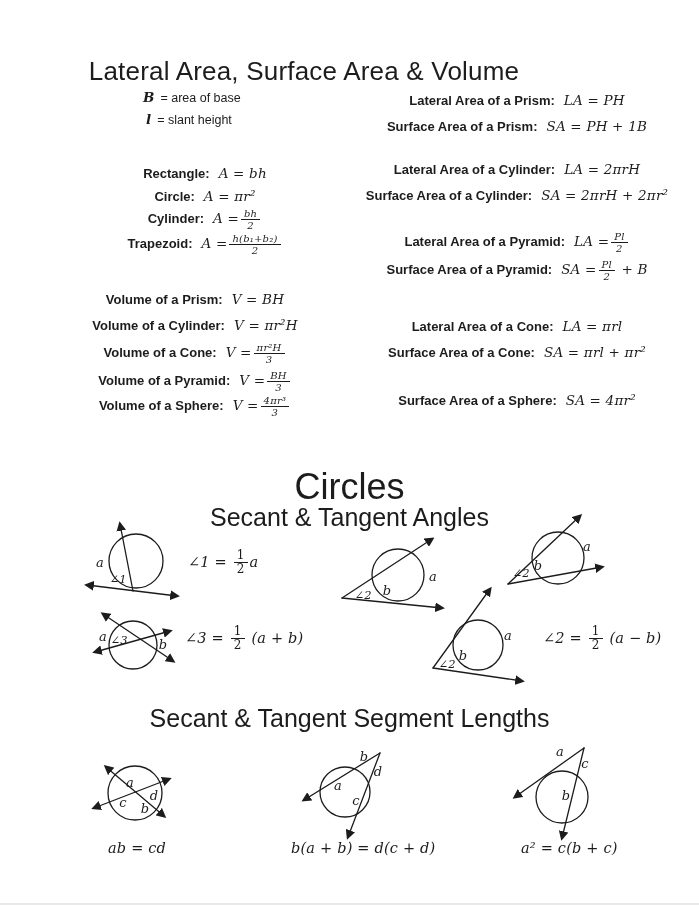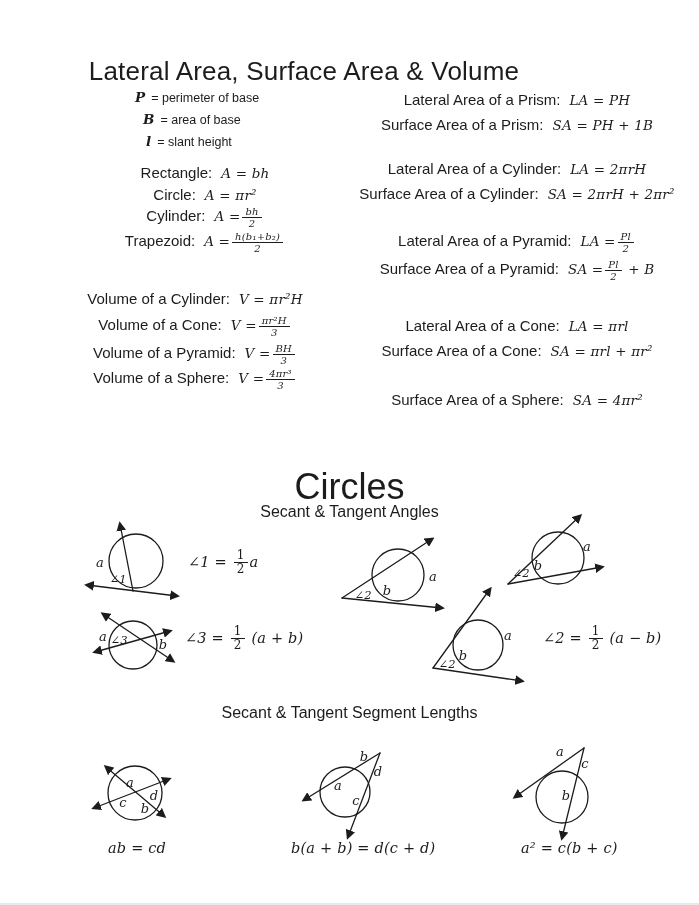--- a/index.html
+++ b/index.html
@@ -3,32 +3,32 @@
 <meta charset="utf-8">
 <style>
   html,body{margin:0;padding:0;background:#ffffff;}
   .page{position:relative;width:699px;height:905px;background:#ffffff;overflow:hidden;
         font-family:"Liberation Sans",sans-serif;color:#1c1c1c;}
   .abs{position:absolute;}
   .center{text-align:center;}
   
   .title{left:0;top:56px;width:608px;font-size:26px;letter-spacing:0.2px;}
   .circles-h{left:0;top:466px;width:699px;font-size:36px;}
-  .sub-h{left:0;width:699px;font-size:16px;}
+  .sub-h{left:0;width:699px;font-size:25px;}
   
   .defs{left:135px;top:88px;}
   .defrow{height:21px;margin-bottom:1px;white-space:nowrap;}
   .defrow.d1{margin-left:8px;}
   .defrow.d2{margin-left:11px;}
   .sym{font-family:"DejaVu Serif",serif;font-style:italic;font-weight:bold;font-size:13.5px;margin-right:6px;}
   .desc{font-size:12.5px;}
   
   .fcol{width:330px;text-align:center;}
   .frow{white-space:nowrap;line-height:20px;}
-  .lbl{font-weight:normal;font-size:15px;margin-right:9px;}
+  .lbl{font-weight:bold;font-size:13px;margin-right:9px;}
   .math{font-family:"DejaVu Serif","DejaVu Sans",serif;font-style:italic;font-size:13.5px;letter-spacing:0.2px;}
   .frac{display:inline-block;vertical-align:middle;text-align:center;font-size:10px;line-height:1.1;margin:1px 2px;}
   .frac .num{display:block;border-bottom:1.2px solid #1c1c1c;padding:0 3px;}
   .frac .den{display:block;}
   .frac.up{font-style:normal;font-size:12px;}
   .mb5{margin-bottom:5px;} .mb4{margin-bottom:0;} .mb2{margin-bottom:2px;} .mb3{margin-bottom:3px;}
   
   .cformula{white-space:nowrap;}
   .cmath{font-family:"DejaVu Serif","DejaVu Sans",serif;font-style:italic;font-size:14.5px;letter-spacing:0.2px;}
   
@@ -40,23 +40,20 @@
   .page-edge{left:0;bottom:0;width:699px;height:2px;background:#e9e9e9;}
 </style>
 </head>
 <body>
 
 <div class="page">
 
   <div class="abs center title">Lateral Area, Surface Area &amp; Volume</div>
 
   <div class="abs defs">
-    <div class="defrow d0">
-      <span class="sym">P</span><span class="desc">= perimeter of base</span>
-    </div>
     <div class="defrow d1">
       <span class="sym">B</span><span class="desc">= area of base</span>
     </div>
     <div class="defrow d2">
       <span class="sym">l</span><span class="desc">= slant height</span>
     </div>
   </div>
 
   <div class="abs fcol" style="left:40px;top:163px;">
     <div class="frow mb2">
@@ -67,20 +64,23 @@
     </div>
     <div class="frow">
       <span class="lbl">Cylinder:</span><span class="math"><span>A =</span><span class="frac"><span class="num">bh</span><span class="den">2</span></span></span>
     </div>
     <div class="frow">
       <span class="lbl">Trapezoid:</span><span class="math"><span>A =</span><span class="frac"><span class="num">h(b₁+b₂)</span><span class="den">2</span></span></span>
     </div>
   </div>
 
   <div class="abs fcol" style="left:30px;top:289px;">
+    <div class="frow mb5">
+      <span class="lbl">Volume of a Prism:</span><span class="math">V = BH</span>
+    </div>
     <div class="frow mb5">
       <span class="lbl">Volume of a Cylinder:</span><span class="math">V = πr²H</span>
     </div>
     <div class="frow mb3">
       <span class="lbl">Volume of a Cone:</span><span class="math"><span>V =</span><span class="frac"><span class="num">πr²H</span><span class="den">3</span></span></span>
     </div>
     <div class="frow mb4">
       <span class="lbl">Volume of a Pyramid:</span><span class="math"><span>V =</span><span class="frac"><span class="num">BH</span><span class="den">3</span></span></span>
     </div>
     <div class="frow">

